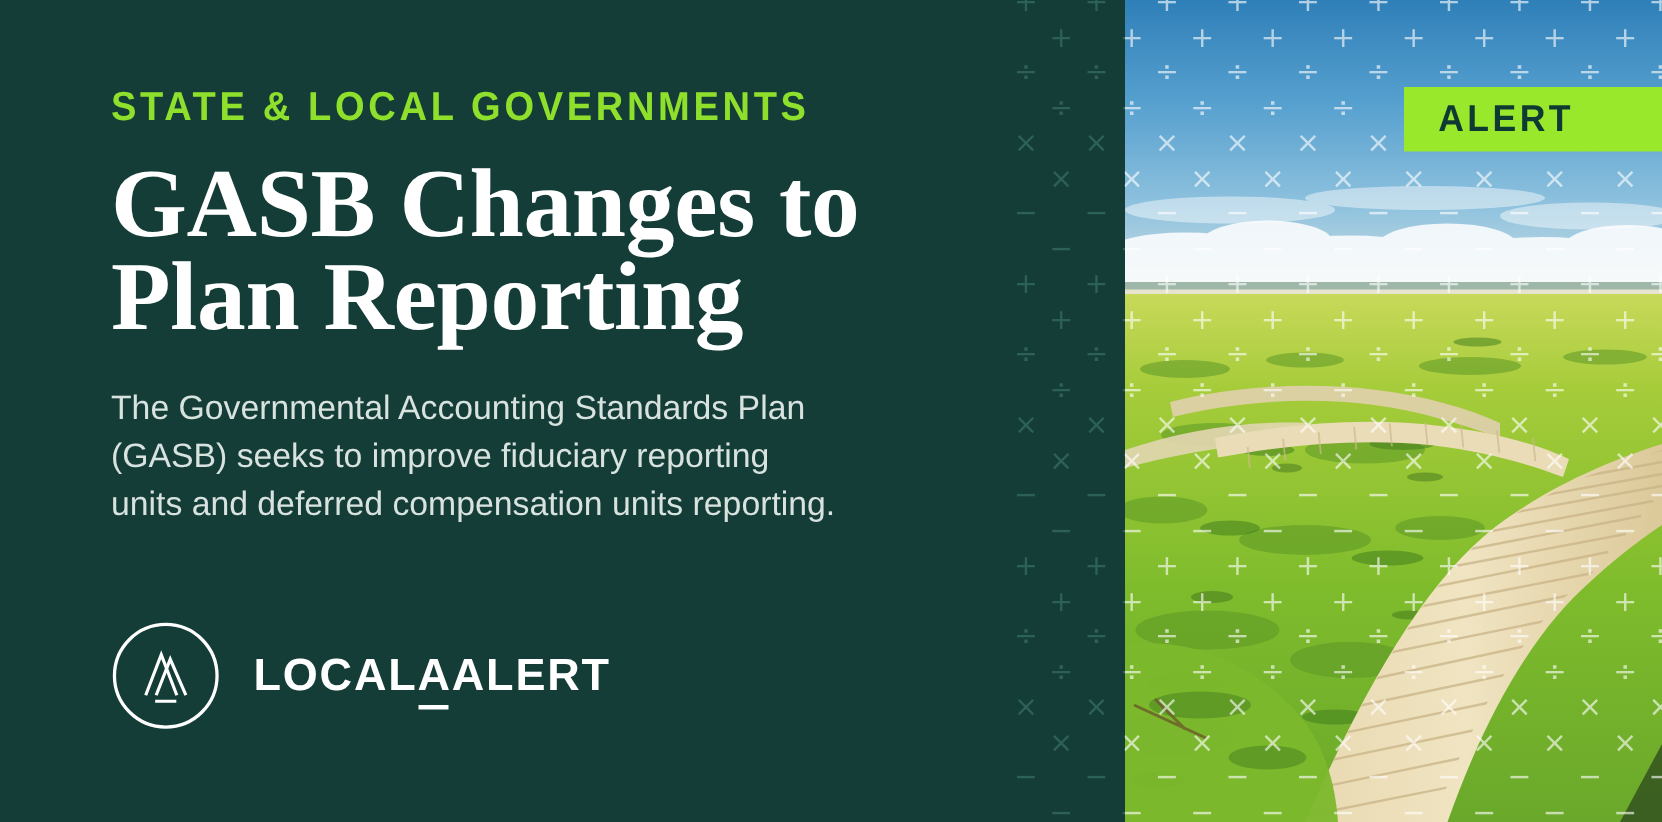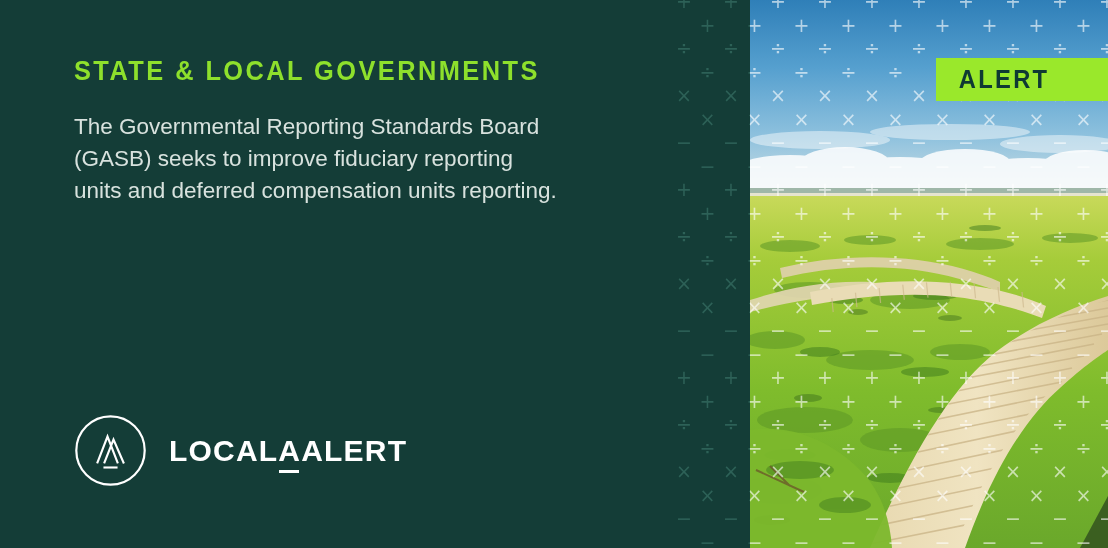--- a/index.html
+++ b/index.html
@@ -312,23 +312,27 @@
 
       <path d="M 6,470 L 54,492 M 20,466 L 40,486" stroke="#6b5a2a" stroke-width="2" fill="none" opacity="0.8"></path>
     </svg>
   </div>
 
   <div class="left-panel">
 
     <div class="content">
       <div class="eyebrow">STATE &amp; LOCAL GOVERNMENTS</div>
 
+      <h1 class="headline">
+        <span class="line">GASB Changes to</span>
+        <span class="line">Plan Reporting</span>
+      </h1>
 
       <p class="deck">
-        <span class="line">The Governmental Reporting Standards Board</span>
+        <span class="line">The Governmental Accounting Standards Plan</span>
         <span class="line">(GASB) seeks to improve fiduciary reporting</span>
         <span class="line">units and deferred compensation units reporting.</span>
       </p>
     </div>
 
     <div class="logo">
       <svg class="logo-mark" viewBox="0 0 73 73">
         <circle cx="36.5" cy="36.5" r="34.2" fill="none" stroke="#ffffff" stroke-width="2.2"></circle>
         <g fill="none" stroke="#ffffff" stroke-width="2.1" stroke-linecap="square">
           <path d="M 23.5,48.5 L 33.5,22.5 L 43.5,48.5"></path>

